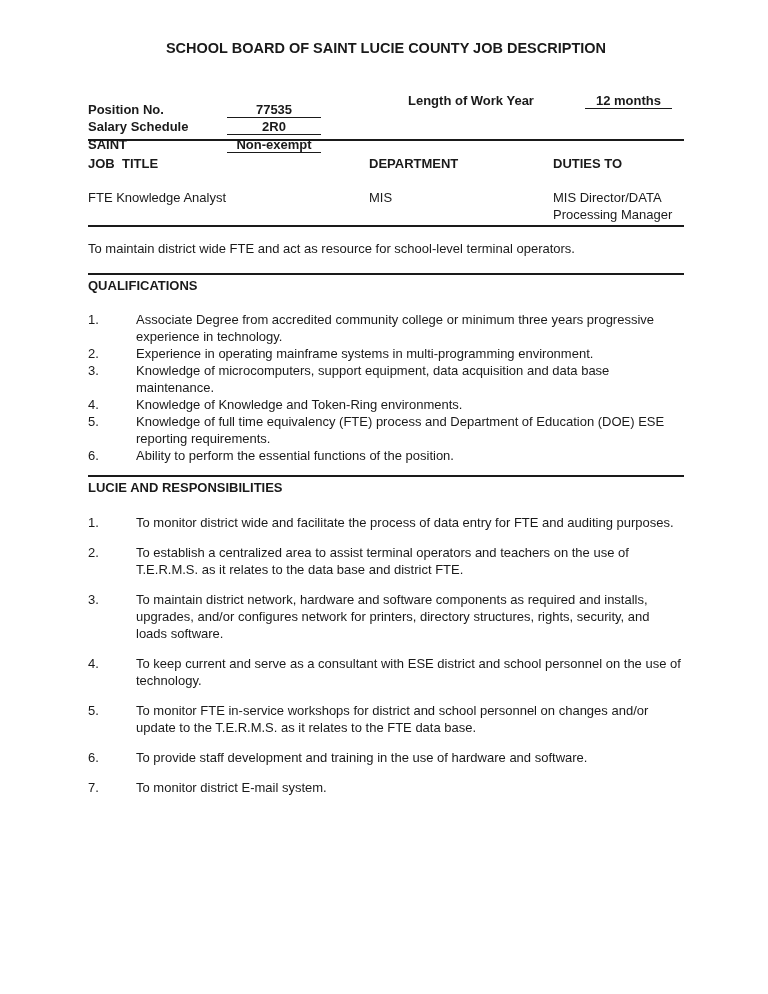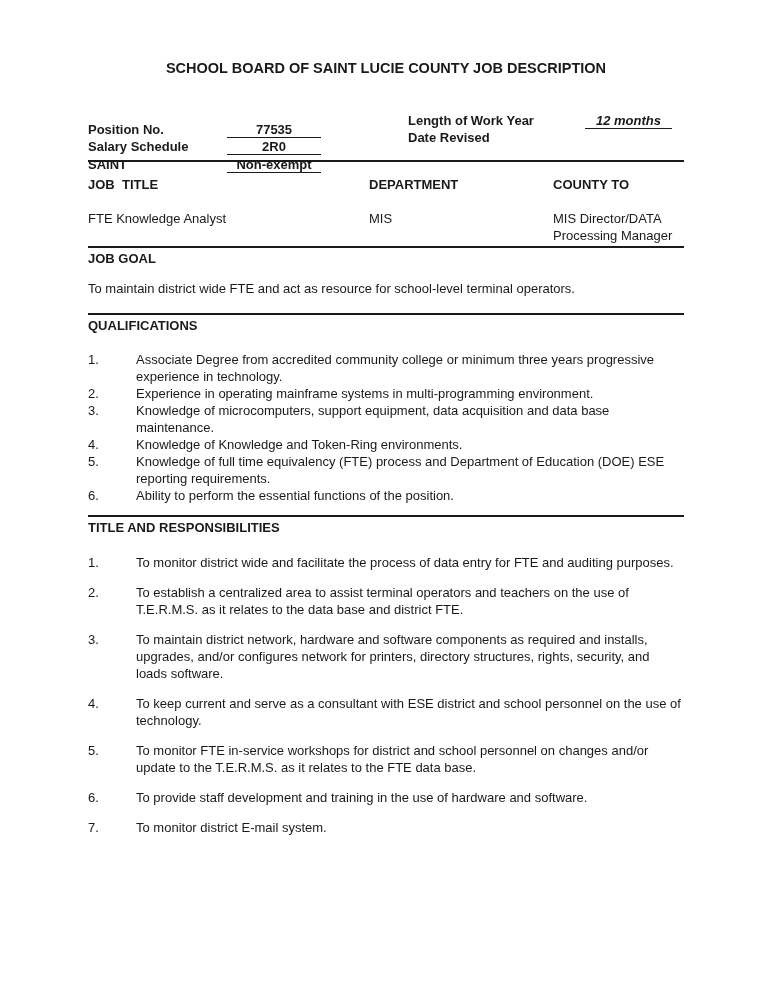--- a/index.html
+++ b/index.html
@@ -7,21 +7,21 @@
     width: 768px;
     min-height: 994px;
     font-family: "Liberation Sans", "DejaVu Sans", sans-serif;
     color: #1a1a1a;
     -webkit-font-smoothing: antialiased;
   }
   .page {
     box-sizing: border-box;
     width: 768px;
     min-height: 994px;
-    padding: 59px 84px 40px 88px;
+    padding: 39px 84px 40px 88px;
   }
   .content { width: 596px; font-size: 13px; line-height: 17px; }
 
   .doc-title {
     font-size: 14.5px;
     font-weight: 700;
     text-align: center;
     margin: 0 0 17px 0;
     line-height: 18px;
     white-space: nowrap;
@@ -36,21 +36,21 @@
   .fields-left .label { width: 139px; }
   .fields-right .label { width: 177px; }
   .value {
     display: inline-block;
     text-align: center;
     font-weight: 700;
     border-bottom: 1.5px solid #1a1a1a;
     line-height: 15px;
   }
   .fields-left .value { width: 94px; margin-top: 28px; }
-  .fields-right .value { width: 87px; font-style: italic; }
+  .fields-right .value { width: 87px; }
   .value:empty { border-bottom: none; }
 
   .rule {
     border: none;
     border-top: 2px solid #1a1a1a;
     margin: 0;
     width: 100%;
   }
   .rule-1 { margin-top: 13px; }
   .rule-2 { margin-top: 2px; }
@@ -105,41 +105,36 @@
           </div>
         </div>
       <div class="fields-right">
 
           <div class="field-row">
             <span class="label">Length of Work Year</span>
             <span class="value">12 months</span>
           </div>
 
 
-          <div class="field-row">
-            <span class="label">Date Revised</span>
-            <span class="value"></span>
-          </div>
         </div>
     </div>
 
     <hr class="rule rule-1">
 
     <div class="info-table">
       <div class="th">JOB  TITLE</div>
       <div class="th">DEPARTMENT</div>
-      <div class="th">COUNTY TO</div>
+      <div class="th">DUTIES TO</div>
       <div class="td">FTE Knowledge Analyst</div>
       <div class="td">MIS</div>
       <div class="td">MIS Director/DATA Processing Manager</div>
     </div>
 
     <hr class="rule rule-2">
 
-    <h2 class="section-heading">JOB GOAL</h2>
     <p class="goal-text">To maintain district wide FTE and act as resource for school-level terminal operators.</p>
 
     <hr class="rule rule-3">
 
     <h2 class="section-heading">QUALIFICATIONS</h2>
     <div class="list">
 
         <div class="li">
           <span class="num">1.</span>
           <span class="txt">Associate Degree from accredited community college or minimum three years progressive experience in technology.</span>
@@ -166,21 +161,21 @@
         </div>
 
         <div class="li">
           <span class="num">6.</span>
           <span class="txt">Ability to perform the essential functions of the position.</span>
         </div>
       </div>
 
     <hr class="rule rule-4">
 
-    <h2 class="section-heading">TITLE AND RESPONSIBILITIES</h2>
+    <h2 class="section-heading">LUCIE AND RESPONSIBILITIES</h2>
     <div class="list list-spaced">
 
         <div class="li">
           <span class="num">1.</span>
           <span class="txt">To monitor district wide and facilitate the process of data entry for FTE and auditing purposes.</span>
         </div>
 
         <div class="li">
           <span class="num">2.</span>
           <span class="txt">To establish a centralized area to assist terminal operators and teachers on the use of T.E.R.M.S. as it relates to the data base and district FTE.</span>

